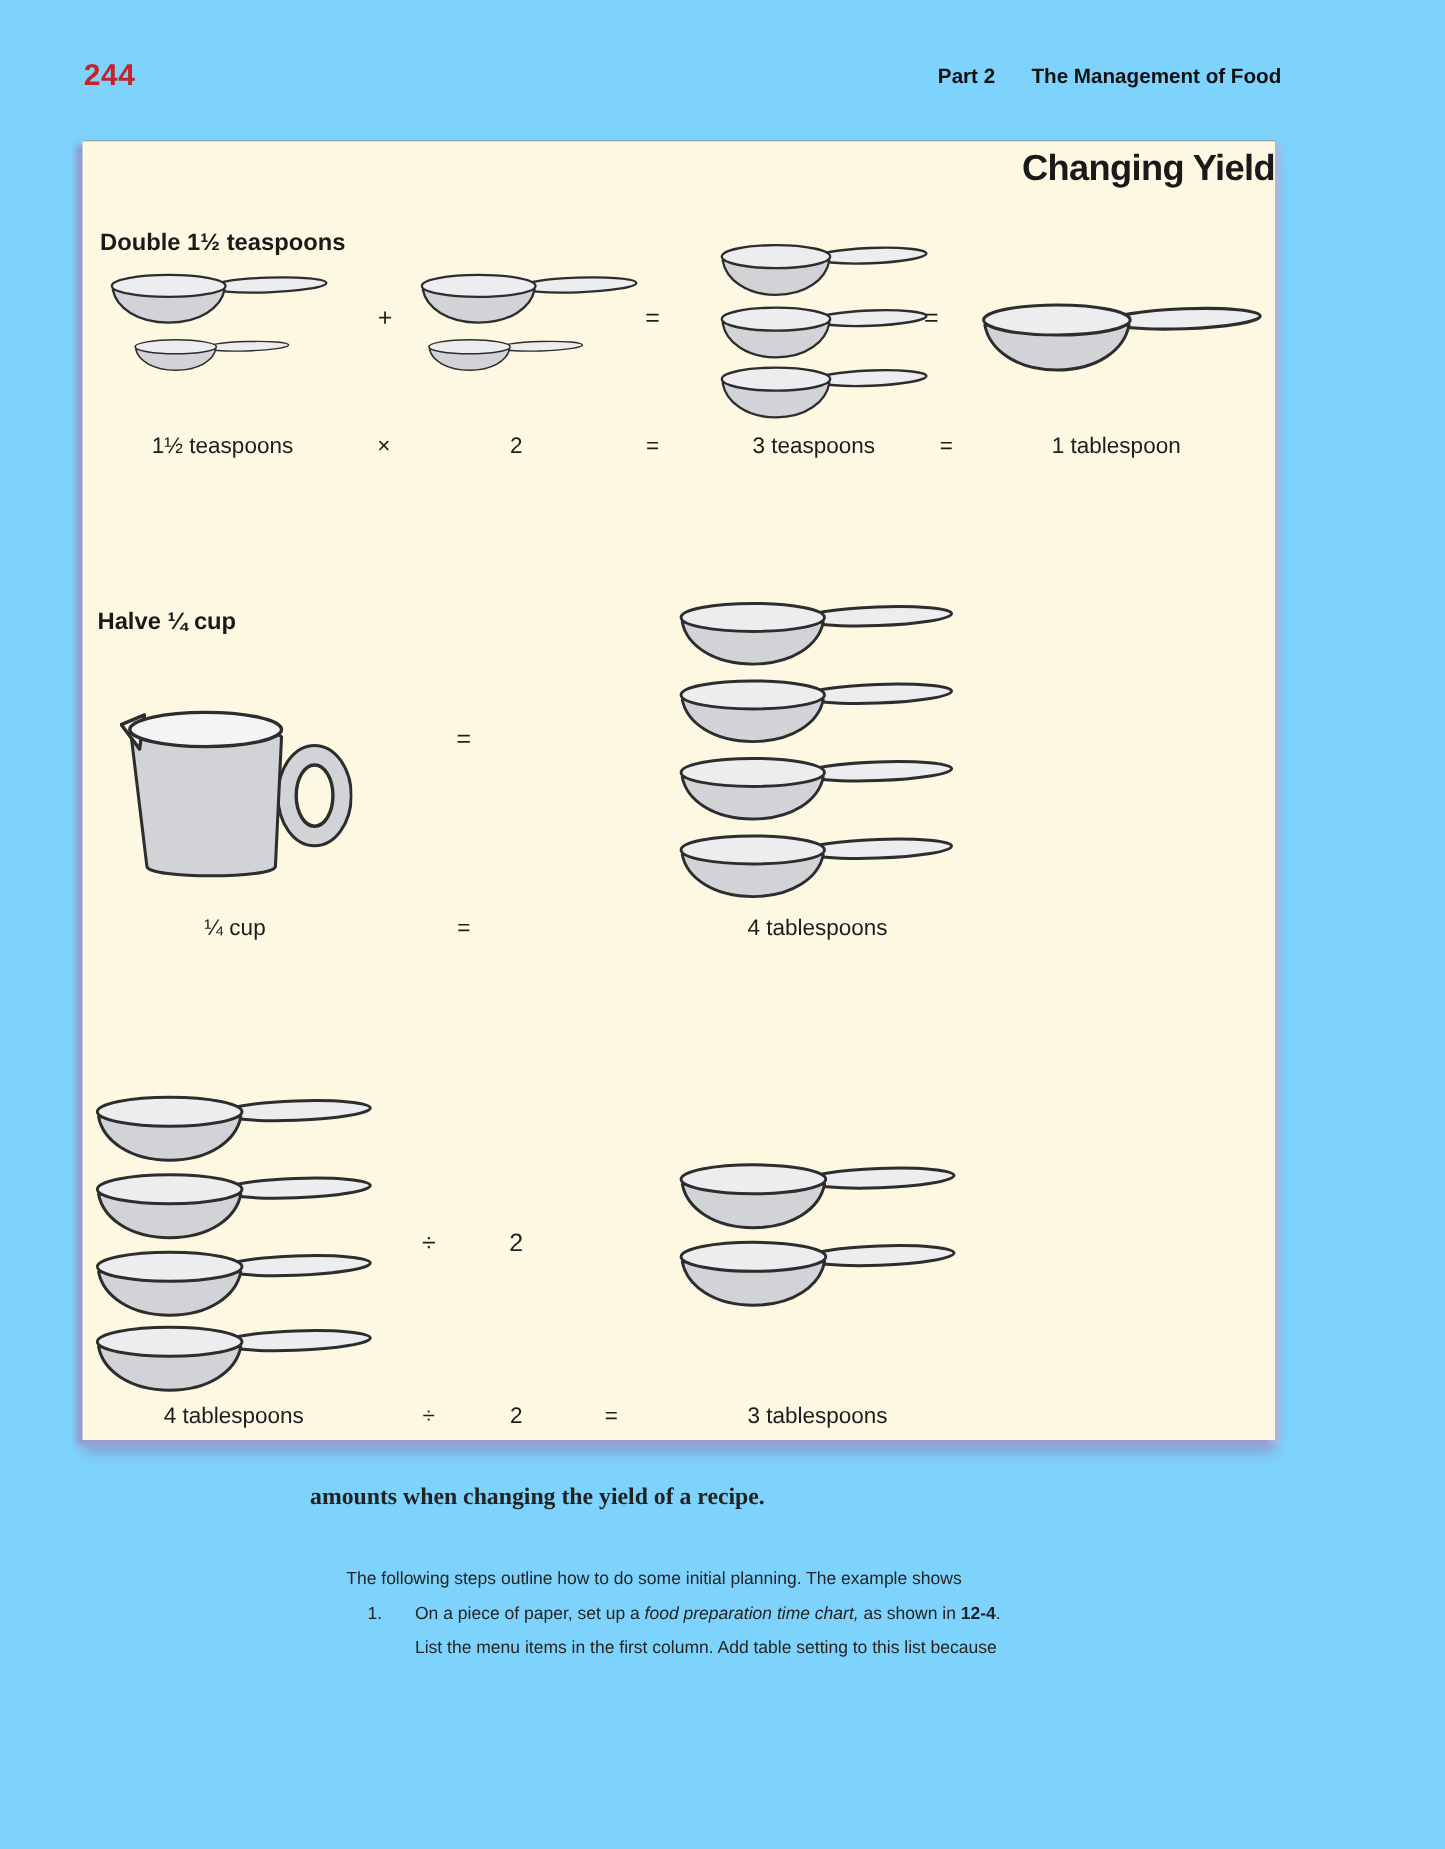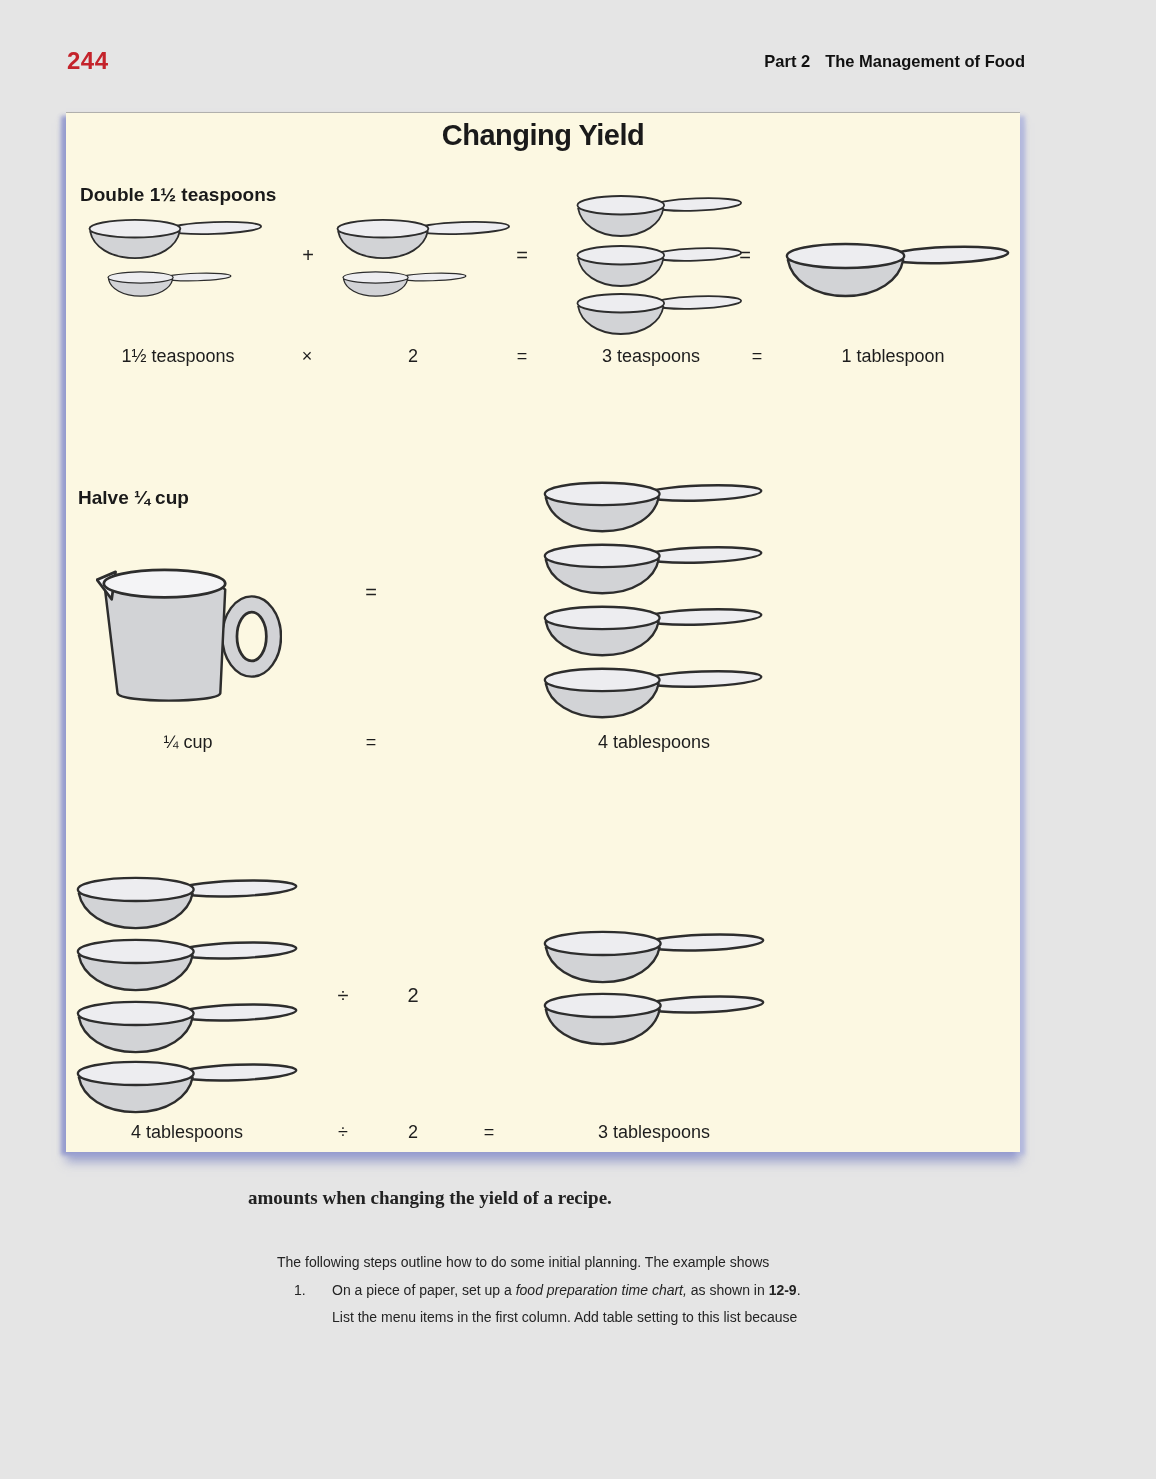--- a/index.html
+++ b/index.html
@@ -1,42 +1,42 @@
 <!DOCTYPE html>
 <html><head>
 <meta charset="utf-8">
 <style>
   html,body { margin:0; padding:0; background:#ffffff; }
   .page {
-    position:relative; width:1156px; height:1479px; background:#e5e5e5;
+    position:relative; width:1156px; height:1479px; background:#7dd3fc;
     font-family:"Liberation Sans", sans-serif; color:#1c1c1c; overflow:hidden;
   }
   
   .page-number {
     position:absolute; left:67px; top:47px;
     font-size:24px; font-weight:bold; color:#c4232b; letter-spacing:0.5px;
   }
   .running-head {
     position:absolute; right:131px; top:52px;
     font-size:16.5px; font-weight:bold; color:#111111; white-space:nowrap;
   }
-  .running-head .rh-title { margin-left:15px; }
+  .running-head .rh-title { margin-left:29px; }
 
   
   .figure-box {
     position:absolute; left:66px; top:113px; width:954px; height:1039px;
     background:#fcf8e2;
     box-shadow:
       -5px 3px 4px rgba(146,153,205,0.92),
        5px 3px 4px rgba(176,182,221,0.85),
        0 10px 10px rgba(140,148,200,0.80),
        0 -1px 0 rgba(140,138,126,0.55);
   }
   .fig-title {
-    position:absolute; left:0; right:0; top:6px; text-align:center;
+    position:absolute; left:0; right:0; top:6px; text-align:right;
     font-size:29px; font-weight:bold; letter-spacing:-0.5px; color:#1a1a1a;
   }
   .heading { position:absolute; font-size:19px; font-weight:bold; color:#1a1a1a; white-space:nowrap; }
   .s1-heading { left:14px; top:71px; }
   .s2-heading { left:12px; top:374px; }
 
   .art { position:absolute; overflow:visible; }
   
   .sp-a1 { left:22px;  top:104px; width:176px; height:44px; }
   .sp-a2 { left:41px;  top:157px; width:126px; height:28px; }
@@ -220,19 +220,19 @@
 
   <div class="caption">
     <div>amounts when changing the yield of a recipe.</div>
   </div>
 
   <div class="bodytext">
     <div class="indent">The following steps outline how to do some initial planning. The example shows</div>
     <div class="list-row">
       <div class="list-num">1.</div>
       <div class="list-body">
-        <div><span>On a piece of paper, set up a </span><i>food preparation time chart,</i><span> as shown in </span><b>12-9</b><span>.</span></div>
+        <div><span>On a piece of paper, set up a </span><i>food preparation time chart,</i><span> as shown in </span><b>12-4</b><span>.</span></div>
         <div>List the menu items in the first column. Add table setting to this list because</div>
       </div>
     </div>
   </div>
 
 </div>
 
 </body></html>

